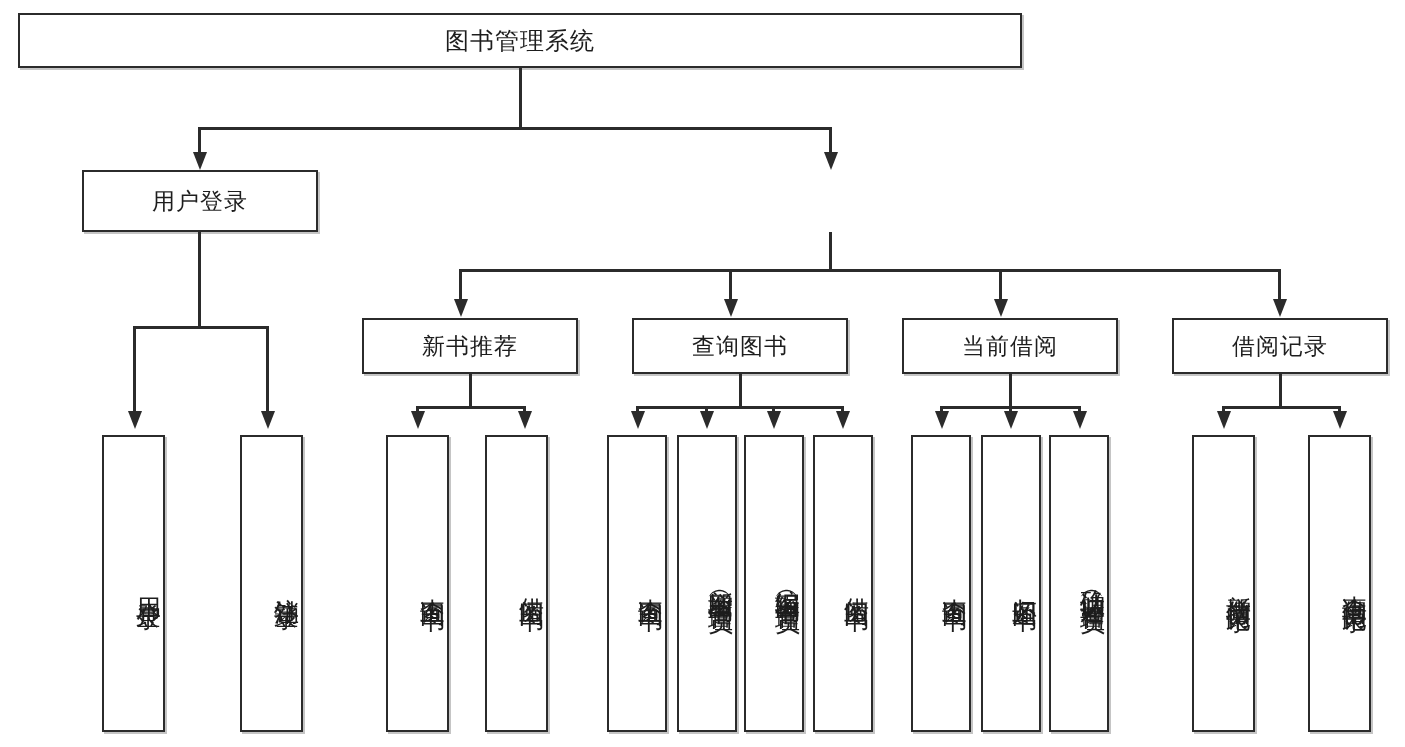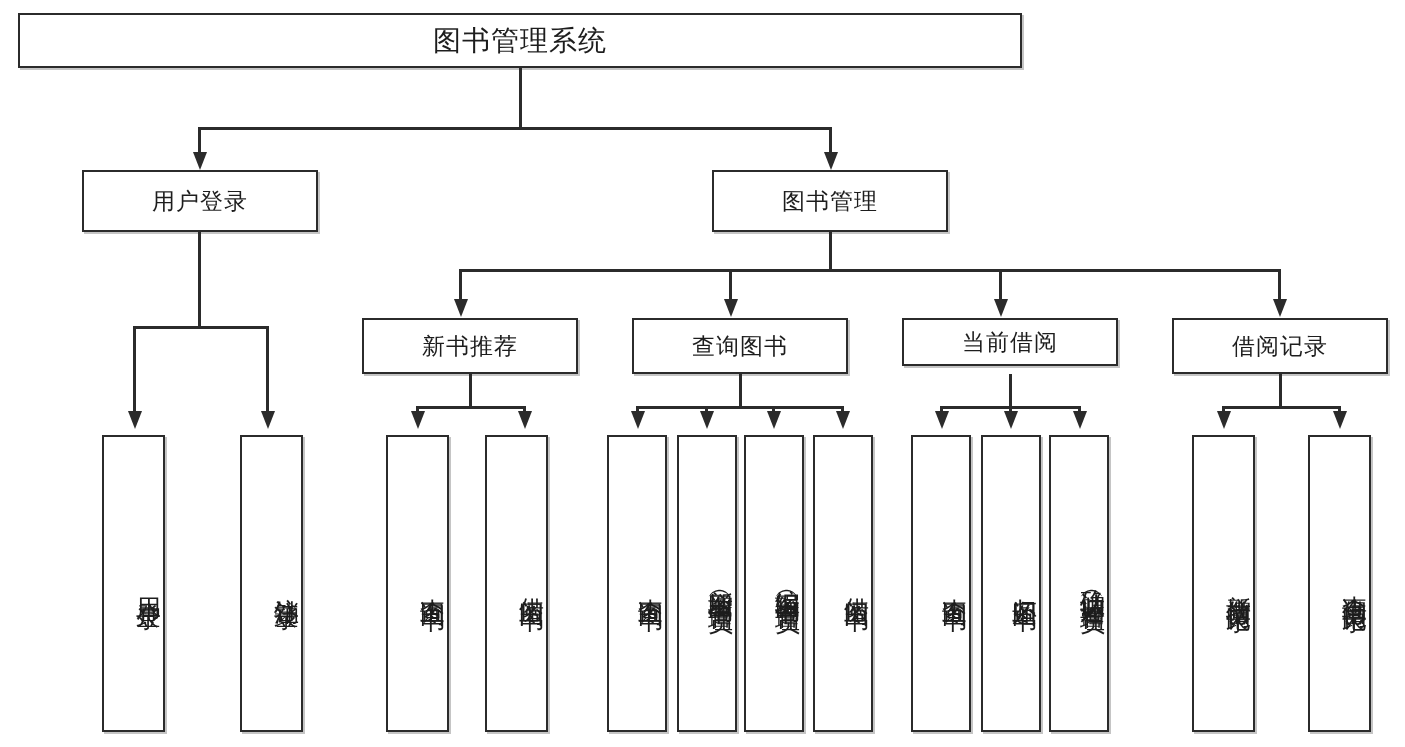--- a/index.html
+++ b/index.html
@@ -28,21 +28,21 @@
     align-items: center;
     justify-content: center;
     color: #1d1d1d;
     box-shadow: 2px 2px 0 rgba(90,90,90,0.35);
   }
   .node.h {
     font-size: 23px;
     letter-spacing: 1px;
   }
   .node.root {
-    font-size: 28px;
+    font-size: 24px;
   }
   
   .node.v {
     writing-mode: vertical-rl;
     text-orientation: upright;
     font-size: 25px;
     line-height: 1.18;
     letter-spacing: 3px;
     padding: 10px 0;
     align-items: flex-start;
@@ -97,23 +97,20 @@
   <div class="conn v" style="left:198px; top:127px; width:3px; height:28px;"></div>
   <div class="arrow" style="left:193px; top:152px;"></div>
 
   <div class="conn v" style="left:829px; top:127px; width:3px; height:28px;"></div>
   <div class="arrow" style="left:824px; top:152px;"></div>
 
   <div class="node h" style="left:82px; top:170px; width:236px; height:62px;">
     <span>用户登录</span>
   </div>
 
-  <div class="node h" style="left:712px; top:170px; width:236px; height:62px;">
-    <span>图书管理</span>
-  </div>
 
   <div class="conn v" style="left:198px; top:232px; width:3px; height:96px;"></div>
   <div class="conn hl" style="left:133px; top:326px; width:136px; height:3px;"></div>
   <div class="conn v" style="left:133px; top:326px; width:3px; height:88px;"></div>
   <div class="arrow" style="left:128px; top:411px;"></div>
   <div class="conn v" style="left:266px; top:326px; width:3px; height:88px;"></div>
   <div class="arrow" style="left:261px; top:411px;"></div>
 
   <div class="conn v" style="left:829px; top:232px; width:3px; height:39px;"></div>
   <div class="conn hl" style="left:459px; top:269px; width:822px; height:3px;"></div>
@@ -131,21 +128,21 @@
   <div class="arrow" style="left:1273px; top:299px;"></div>
 
   <div class="node h" style="left:362px; top:318px; width:216px; height:56px;">
     <span>新书推荐</span>
   </div>
 
   <div class="node h" style="left:632px; top:318px; width:216px; height:56px;">
     <span>查询图书</span>
   </div>
 
-  <div class="node h" style="left:902px; top:318px; width:216px; height:48px;">
+  <div class="node h" style="left:902px; top:318px; width:216px; height:56px;">
     <span>当前借阅</span>
   </div>
 
   <div class="node h" style="left:1172px; top:318px; width:216px; height:56px;">
     <span>借阅记录</span>
   </div>
 
   <div class="conn v" style="left:469px; top:374px; width:3px; height:34px;"></div>
   <div class="conn hl" style="left:416px; top:406px; width:110px; height:3px;"></div>
   <div class="conn v" style="left:416px; top:406px; width:3px; height:8px;"></div>

